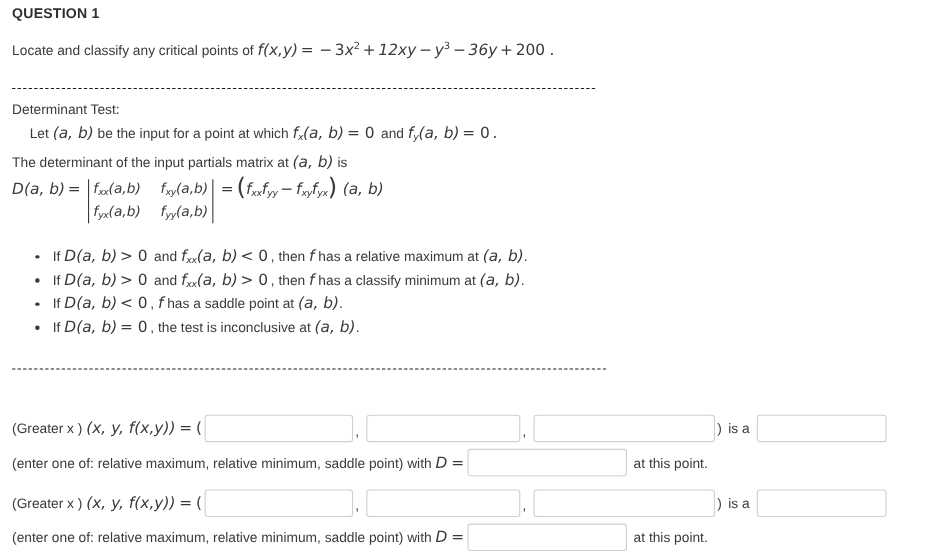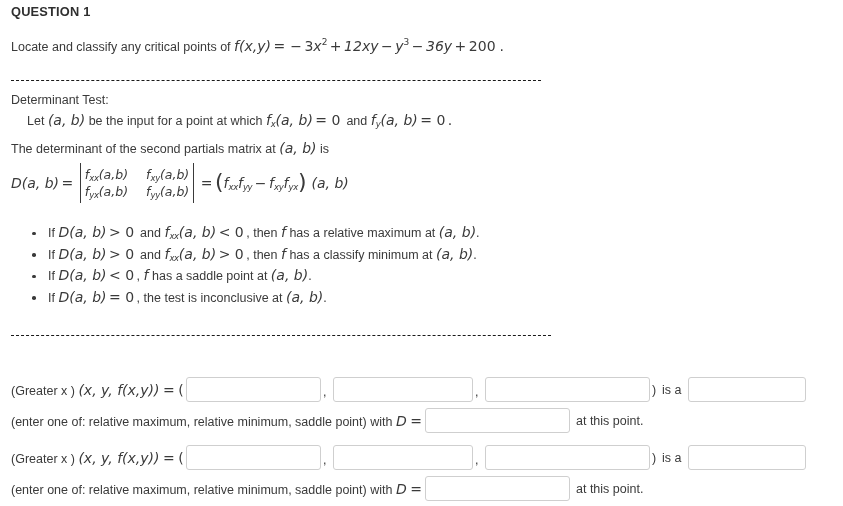--- a/index.html
+++ b/index.html
@@ -85,21 +85,20 @@
     border-radius: 50%;
     background: #3a3a3a;
   }
 
   
   .det-line {
     position: absolute;
     left: 11px;
     top: 163px;
     display: flex;
-    align-items: center;
     white-space: nowrap;
   }
   .vbar {
     display: inline-block;
     width: 1px;
     height: 40px;
     background: #3a3a3a;
     margin: 0 4px;
   }
   .matrix {
@@ -157,21 +156,21 @@
   <div class="row" style="left:11px; top:112px;margin-left:16px;">
     <span>Let</span>
     <span class="mi mbig">(a, b)</span>
     <span>be the input for a point at which</span>
     <span class="mbig"><span class="mi">f</span><sub class="sb">x</sub><span class="mi">(a, b)</span><span class="op mn">= 0</span></span>
     <span>and</span>
     <span class="mbig"><span class="mi">f</span><sub class="sb">y</sub><span class="mi">(a, b)</span><span class="op mn">= 0</span><span class="mn">.</span></span>
   </div>
 
   <div class="row" style="left:11px; top:140px;">
-    <span>The determinant of the second partials matrix at</span>
+    <span>The determinant of the input partials matrix at</span>
     <span class="mi mbig">(a, b)</span>
     <span>is</span>
   </div>
 
   <div class="det-line">
     <span class="mbig"><span class="mi">D</span><span class="mi">(a, b)</span><span class="op mn">=</span></span>
     <span class="vbar"></span>
     <span class="matrix">
       <span><span class="mi">f</span><sub class="sb">xx</sub><span class="mi">(a,b)</span></span>
       <span><span class="mi">f</span><sub class="sb">xy</sub><span class="mi">(a,b)</span></span>

